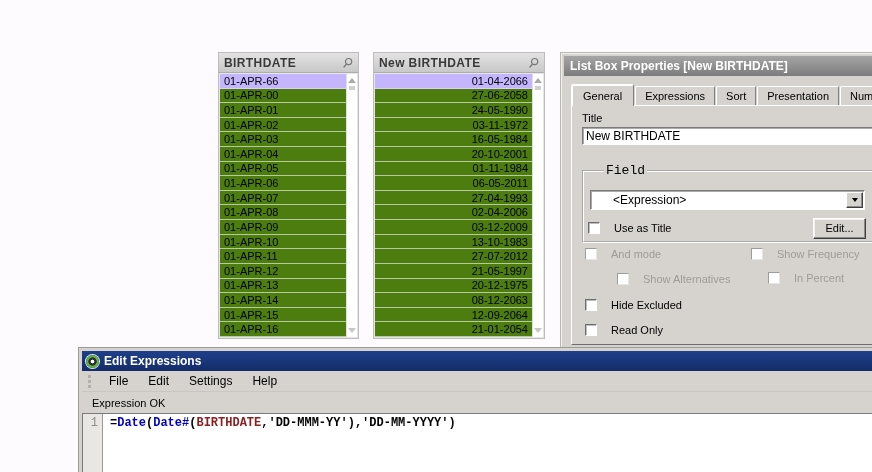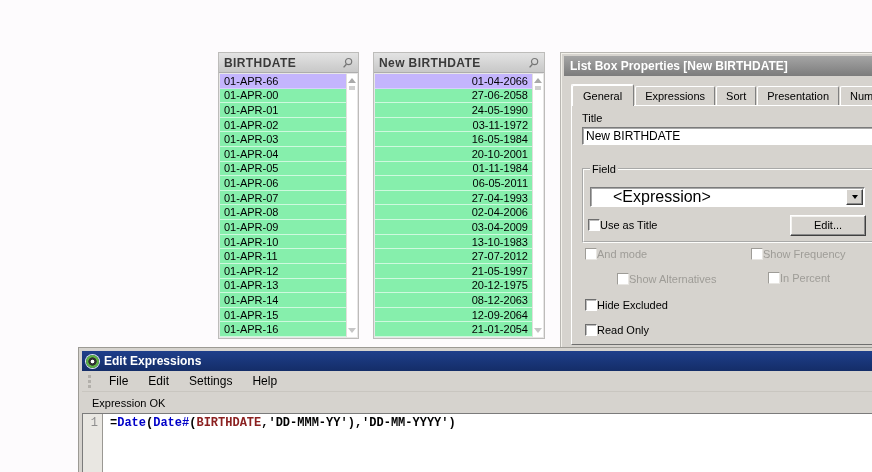--- a/index.html
+++ b/index.html
@@ -17,21 +17,21 @@
   .lb-caption {
     height:20px; display:flex; align-items:center; padding:0 4px 0 5px;
     background:linear-gradient(#e3e3e3,#c8c8c8);
     border-bottom:1px solid #adadad;
     font-size:12px; font-weight:bold; color:#3a3a3a;
   }
   .lb-caption .lb-title { flex:1; letter-spacing:.4px; white-space:nowrap; overflow:hidden; }
   .lb-rows { position:absolute; top:21px; bottom:1px; left:1px; right:12px; display:flex; flex-direction:column; }
   .lb-row {
     flex:1; display:flex; align-items:center; padding:0 4px;
-    background:#86efac; border-bottom:1px solid rgba(255,255,255,.6);
+    background:#4d7c0f; border-bottom:1px solid rgba(255,255,255,.6);
     font-size:11px; white-space:nowrap; overflow:hidden;
   }
   .lb-row.selected { background:#c4b5fd; border-bottom-color:rgba(255,255,255,.35); }
   .listbox.align-right .lb-row { justify-content:flex-end; }
   .lb-scroll { position:absolute; top:21px; bottom:1px; right:1px; width:11px; background:#fff; border-left:1px solid #e2e0dd; }
   .sb-up { width:0; height:0; border-left:4px solid transparent; border-right:4px solid transparent; border-bottom:5px solid #a9a9a9; margin:4px auto 3px; }
   .sb-thumb { width:6px; height:4px; background:#cfcfcf; margin:0 auto; }
   .sb-down { position:absolute; bottom:4px; left:1px; width:0; height:0; border-left:4px solid transparent; border-right:4px solid transparent; border-top:5px solid #c6c6c6; }
   .search-icon { flex:0 0 auto; opacity:.8; }
 
@@ -64,42 +64,42 @@
   .text-input {
     position:absolute; background:#fff; font-size:12px; padding:1px 3px;
     border:1px solid; border-color:#7b7b7b #fff #fff #7b7b7b;
     box-shadow:inset 1px 1px 0 rgba(64,64,64,.45);
     font-family:"Liberation Sans", sans-serif; color:#000; outline:none;
   }
   fieldset.group {
     position:absolute; left:10px; top:57px; width:292px; height:80px;
     border:2px groove #fdfdfb; padding:0 6px;
   }
-  fieldset.group legend { font-size:11px; padding:0 2px; margin-left:0; }
+  fieldset.group legend { font-size:13px; padding:0 2px; margin-left:14px;font-family:Liberation Mono, monospace; }
   .dropdown {
     position:absolute; left:6px; right:7px; top:12px; height:20px;
     background:#fff; border:1px solid; border-color:#7b7b7b #fff #fff #7b7b7b;
     box-shadow:inset 1px 1px 0 rgba(64,64,64,.45);
     display:flex; align-items:center;
   }
-  .dd-value { flex:1; padding-left:22px; font-size:16px; white-space:nowrap; overflow:hidden; }
+  .dd-value { flex:1; padding-left:22px; font-size:12px; white-space:nowrap; overflow:hidden; }
   .dd-btn {
     width:17px; height:16px; margin:1px 1px 1px 0; background:#d6d3ce;
     border:1px solid; border-color:#fff #404040 #404040 #fff;
     box-shadow:inset -1px -1px 0 #8a8a8a;
     display:flex; align-items:center; justify-content:center;
   }
   .dd-arrow { width:0; height:0; border-left:3px solid transparent; border-right:3px solid transparent; border-top:4px solid #000; }
   .btn {
     position:absolute; background:#d6d3ce; font-size:11px; text-align:center;
     border:1px solid; border-color:#fff #404040 #404040 #fff;
     box-shadow:inset -1px -1px 0 #8a8a8a, inset 1px 1px 0 #f4f3f0;
     font-family:"Liberation Sans", sans-serif; line-height:19px;
   }
-  .cb-item { position:absolute; display:flex; align-items:center; gap:0; font-size:11px; white-space:nowrap; }
+  .cb-item { position:absolute; display:flex; align-items:center; gap:14px; font-size:11px; white-space:nowrap; }
   .cb {
     width:12px; height:12px; background:#fff; flex:0 0 auto;
     border:1px solid; border-color:#6e6e6e #fff #fff #6e6e6e;
     box-shadow:inset 1px 1px 0 rgba(64,64,64,.35);
   }
   .cb-item.disabled { color:#9e9c97; }
   .cb-item.disabled .cb { box-shadow:none; border-color:#9e9c97 #e8e6e2 #e8e6e2 #9e9c97; }
   .cb0 { left:13px;  top:142px; }
   .cb1 { left:179px; top:142px; }
   .cb2 { left:13px;  top:167px;padding-left:32px; }
@@ -194,21 +194,21 @@
       <div class="lb-row selected">01-04-2066</div>
       <div class="lb-row">27-06-2058</div>
       <div class="lb-row">24-05-1990</div>
       <div class="lb-row">03-11-1972</div>
       <div class="lb-row">16-05-1984</div>
       <div class="lb-row">20-10-2001</div>
       <div class="lb-row">01-11-1984</div>
       <div class="lb-row">06-05-2011</div>
       <div class="lb-row">27-04-1993</div>
       <div class="lb-row">02-04-2006</div>
-      <div class="lb-row">03-04-2009</div>
+      <div class="lb-row">03-12-2009</div>
       <div class="lb-row">13-10-1983</div>
       <div class="lb-row">27-07-2012</div>
       <div class="lb-row">21-05-1997</div>
       <div class="lb-row">20-12-1975</div>
       <div class="lb-row">08-12-2063</div>
       <div class="lb-row">12-09-2064</div>
       <div class="lb-row">21-01-2054</div>
     </div>
   <div class="lb-scroll">
     <div class="sb-up"></div>
@@ -237,21 +237,21 @@
         <div class="dropdown">
           <span class="dd-value">&lt;Expression&gt;</span>
           <span class="dd-btn">
             <span class="dd-arrow"></span>
           </span>
         </div>
         <div class="cb-item" style="left:4px; top:44px;">
           <span class="cb"></span>
           <span>Use as Title</span>
         </div>
-        <button class="btn" style="right:6px; top:40px; width:76px; height:21px;">Edit...</button>
+        <button class="btn" style="right:6px; top:40px; width:53px; height:21px;">Edit...</button>
       </fieldset>
       <div class="cb-item cb0 disabled">
         <span class="cb"></span>
         <span>And mode</span>
       </div>
       <div class="cb-item cb1 disabled">
         <span class="cb"></span>
         <span>Show Frequency</span>
       </div>
       <div class="cb-item cb2 disabled">

